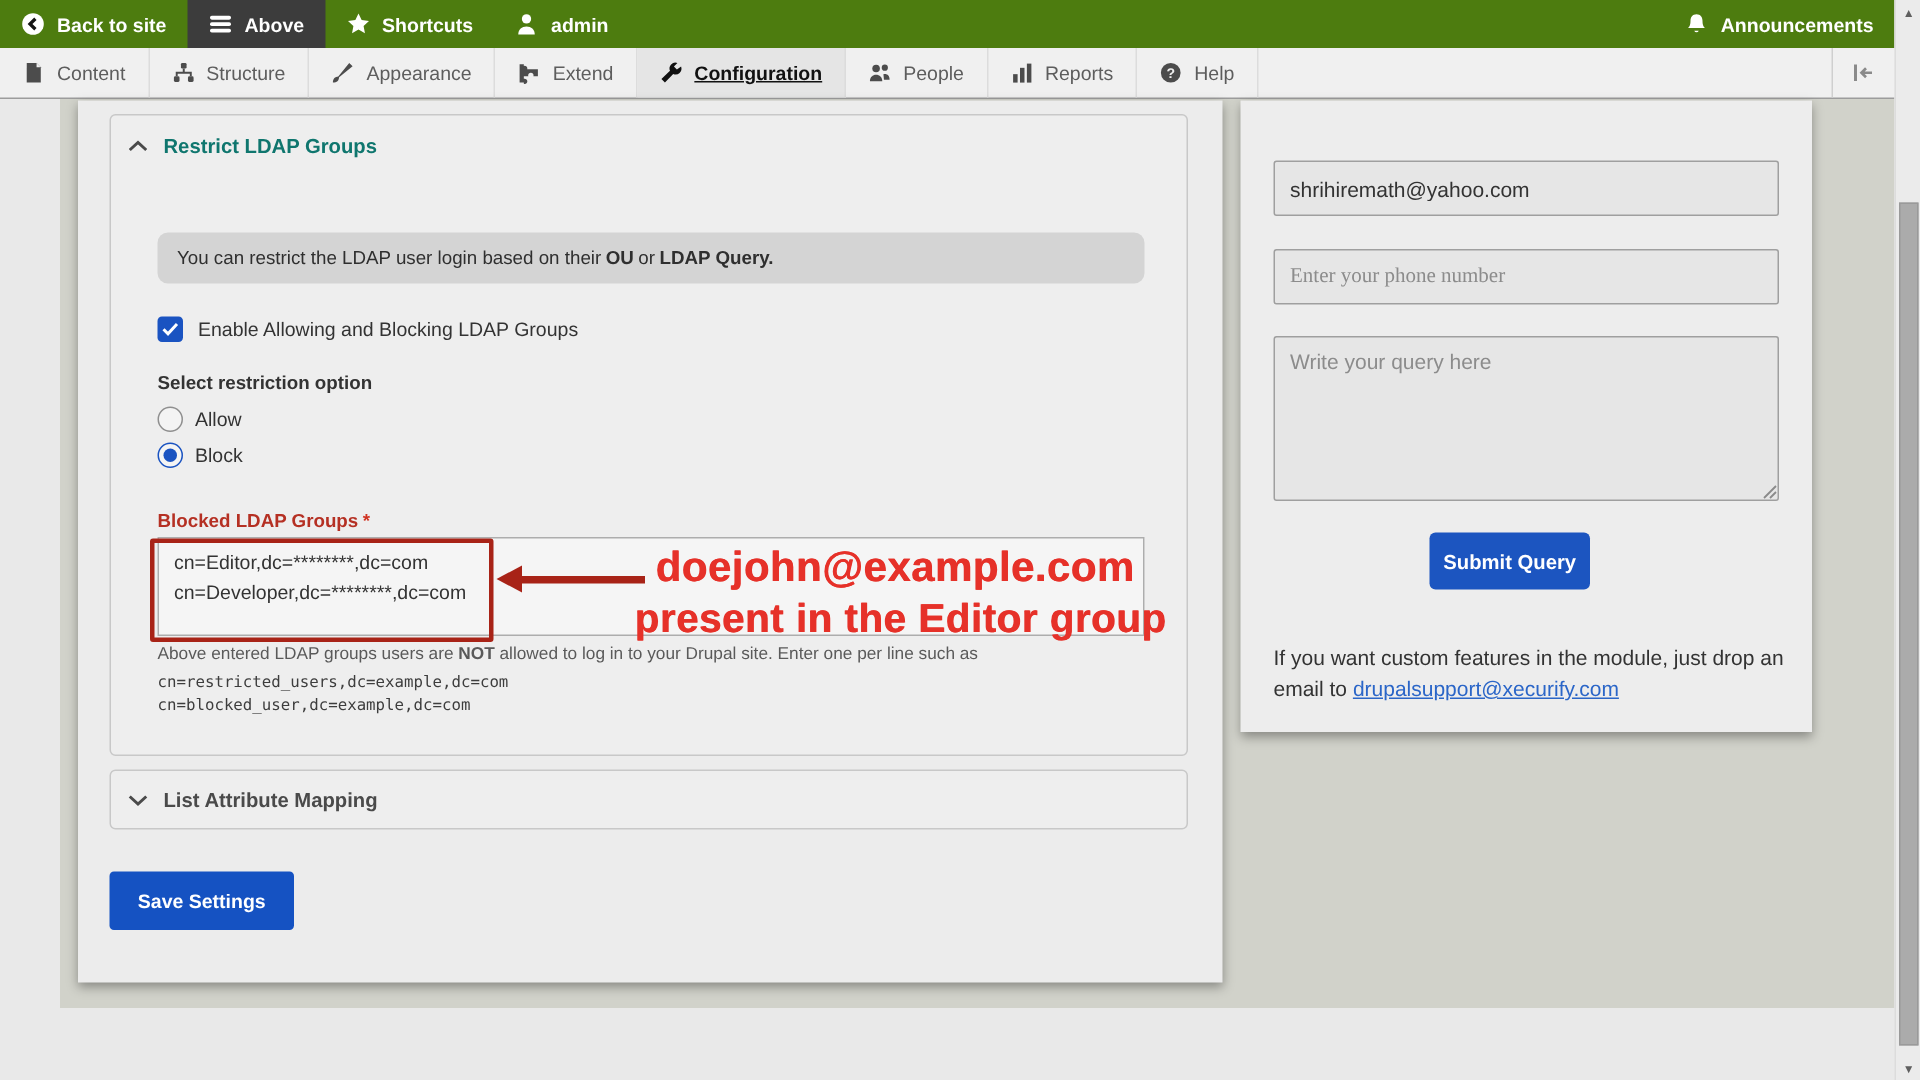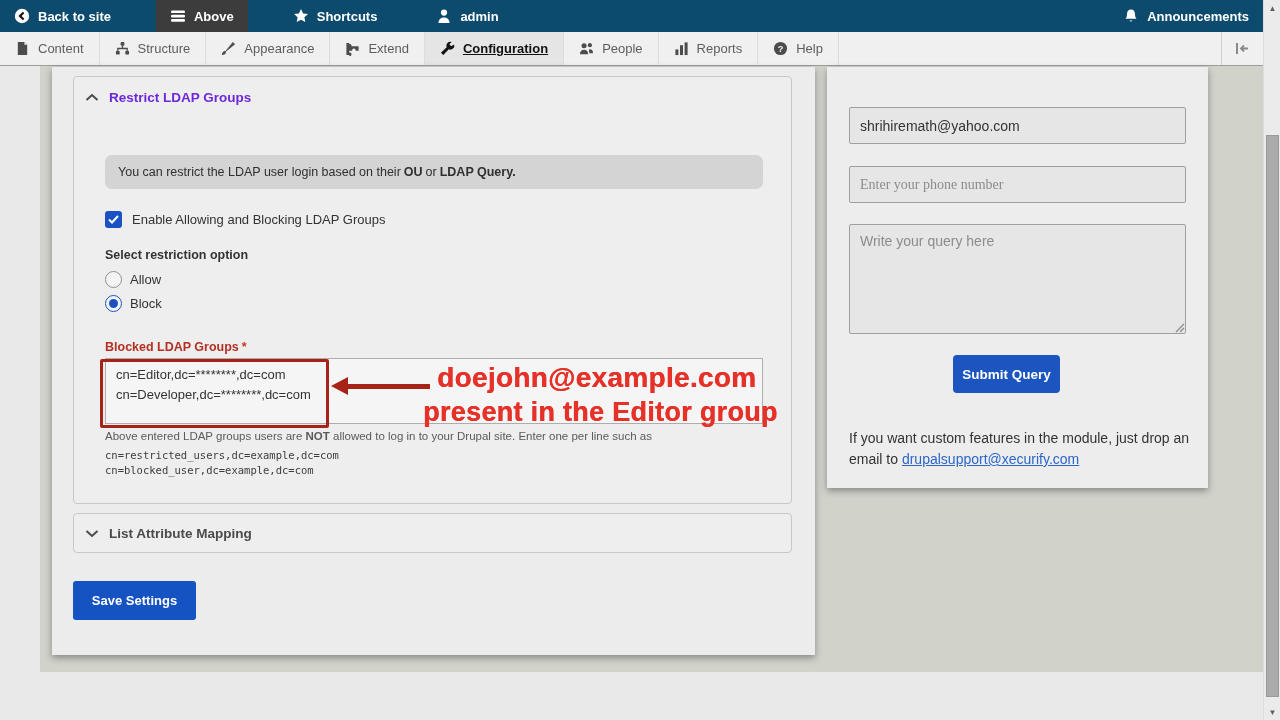--- a/index.html
+++ b/index.html
@@ -2,21 +2,21 @@
 <html><head>
 <meta charset="utf-8">
 <style>
   * { margin:0; padding:0; box-sizing:border-box; }
   html,body { width:1280px; height:720px; overflow:hidden; }
   body { background:#e9e9e9; font-family:"Liberation Sans", sans-serif; position:relative; }
 
   
   .toolbar-admin {
     position:absolute; left:0; top:0; width:1263px; height:32px;
-    background:#0c4a6e; display:flex; align-items:stretch; color:#fff;gap:31px;
+    background:#4d7c0f; display:flex; align-items:stretch; color:#fff;
   }
   .tb-item { display:flex; align-items:center; gap:8px; padding:0 14px;
     font-size:13px; font-weight:bold; cursor:pointer; }
   .tb-item.active { background:#3c3c3c; }
   .tb-spacer { margin-left:auto; }
   .tb-icon { display:inline-flex; width:16px; height:16px; }
 
   
   .toolbar-tabs {
     position:absolute; left:0; top:32px; width:1263px; height:34px;
@@ -36,21 +36,21 @@
   
   .main-card { position:absolute; left:52px; top:67px; width:763px; height:588px;
     background:#ececec; box-shadow:0 3px 7px rgba(0,0,0,0.35); }
 
   .details-box { position:absolute; left:21px; width:719px;
     border:1px solid #c8c8c8; border-radius:4px; background:#eeeeee; }
   .details-restrict { top:9px; height:428px; }
   .details-listattr { top:446px; height:40px; }
 
   .summary-row { display:flex; align-items:center; gap:10px; padding:13px 0 0 11px;
-    font-size:13.5px; font-weight:bold; color:#6d28d9; cursor:pointer; }
+    font-size:13.5px; font-weight:bold; color:#0f766e; cursor:pointer; }
   .details-listattr .summary-row { padding-top:12px; color:#4a4a4a; }
 
   .info-box { position:absolute; left:31px; top:78px; width:658px; height:34px;
     background:#d4d4d4; border-radius:7px; display:flex; align-items:center;
     padding:0 13px; font-size:12.5px; color:#2f2f2f; }
   .info-box b { margin:0 3px 0 3px; }
 
   .check-row { position:absolute; left:31px; top:134px; display:flex; align-items:center; gap:10px; }
   .checkbox { width:17px; height:17px; background:#1a53c1; border-radius:3px;
     display:flex; align-items:center; justify-content:center; cursor:pointer; }

